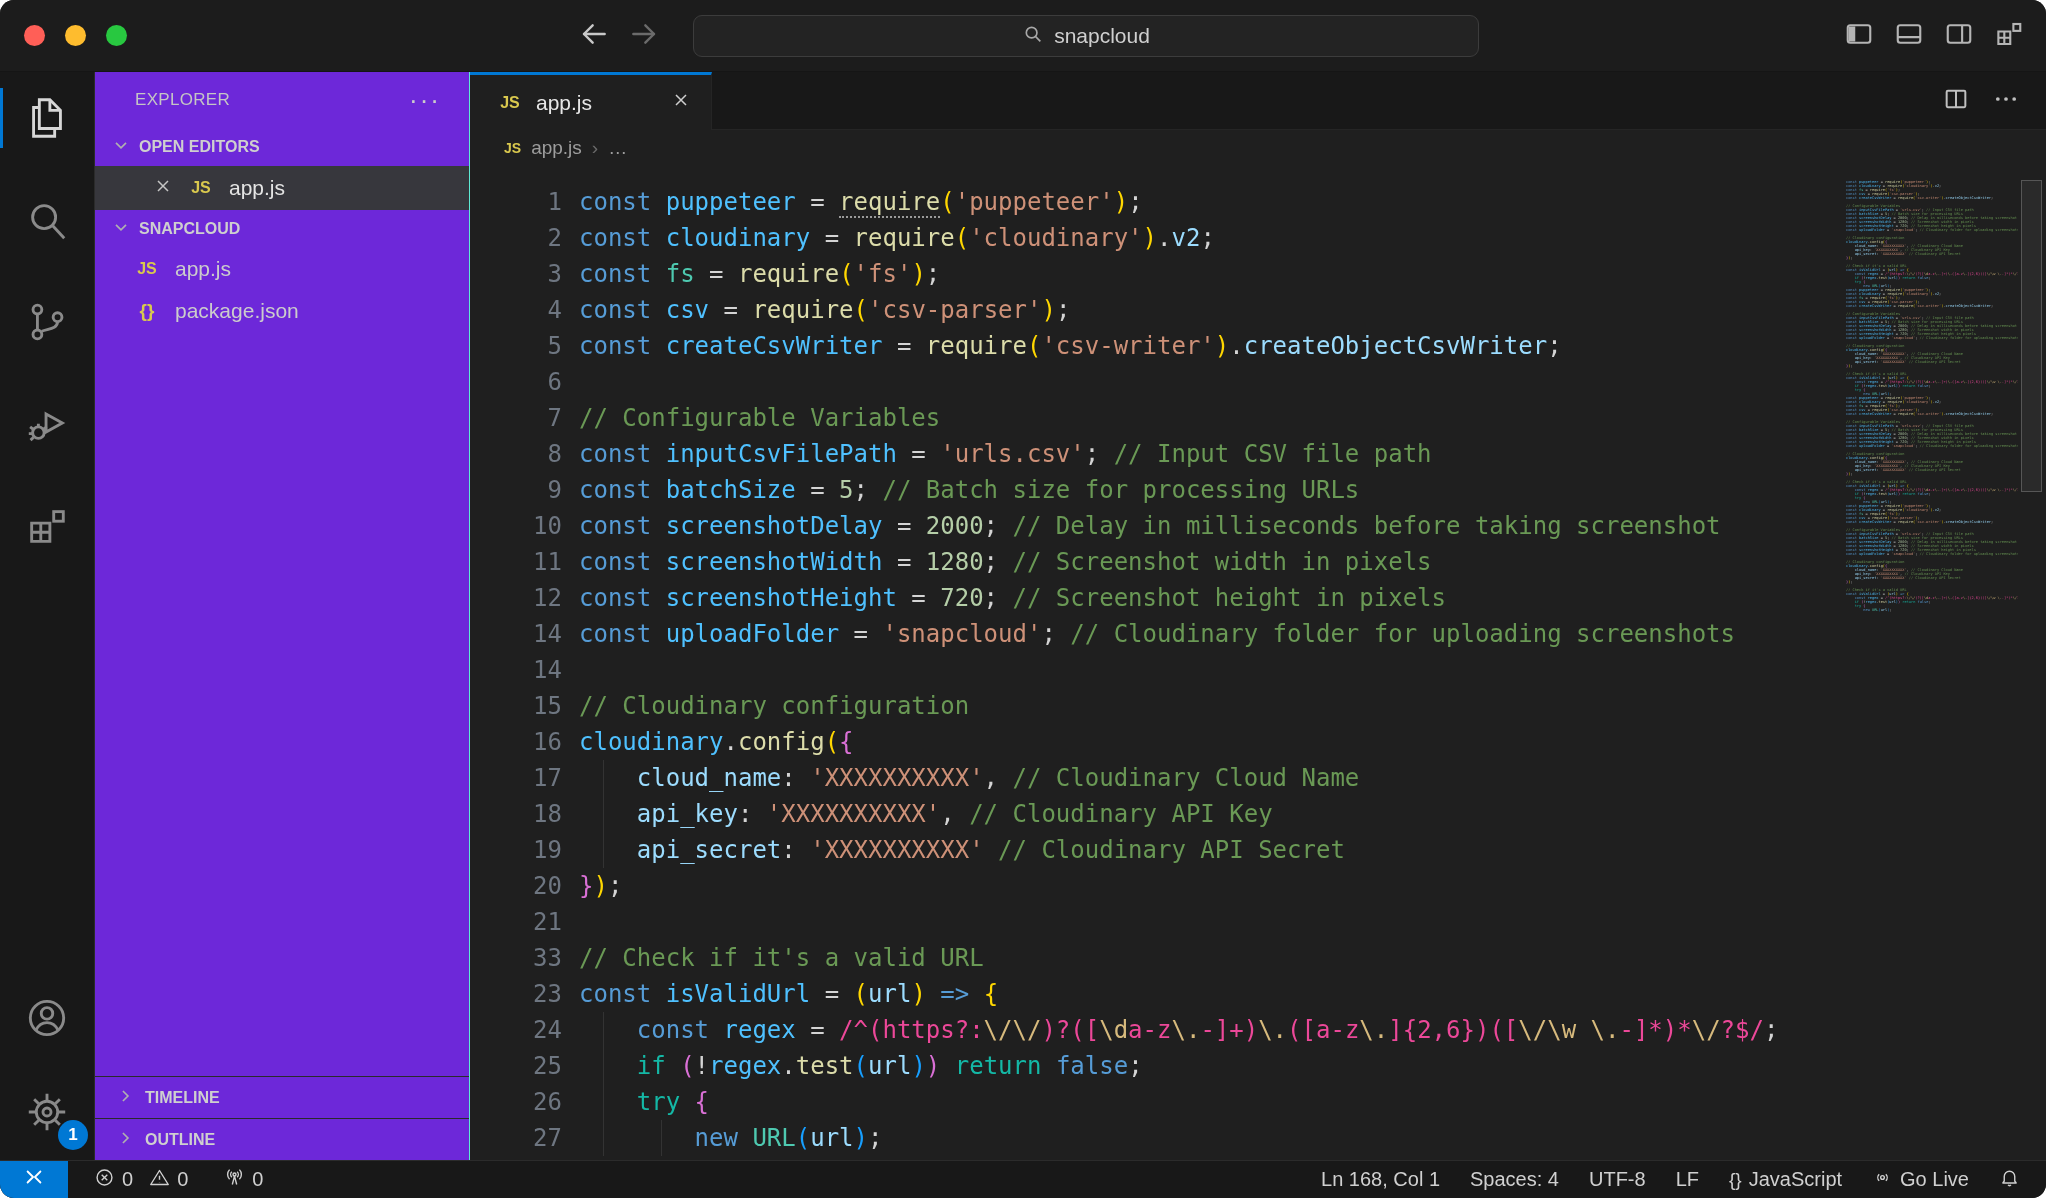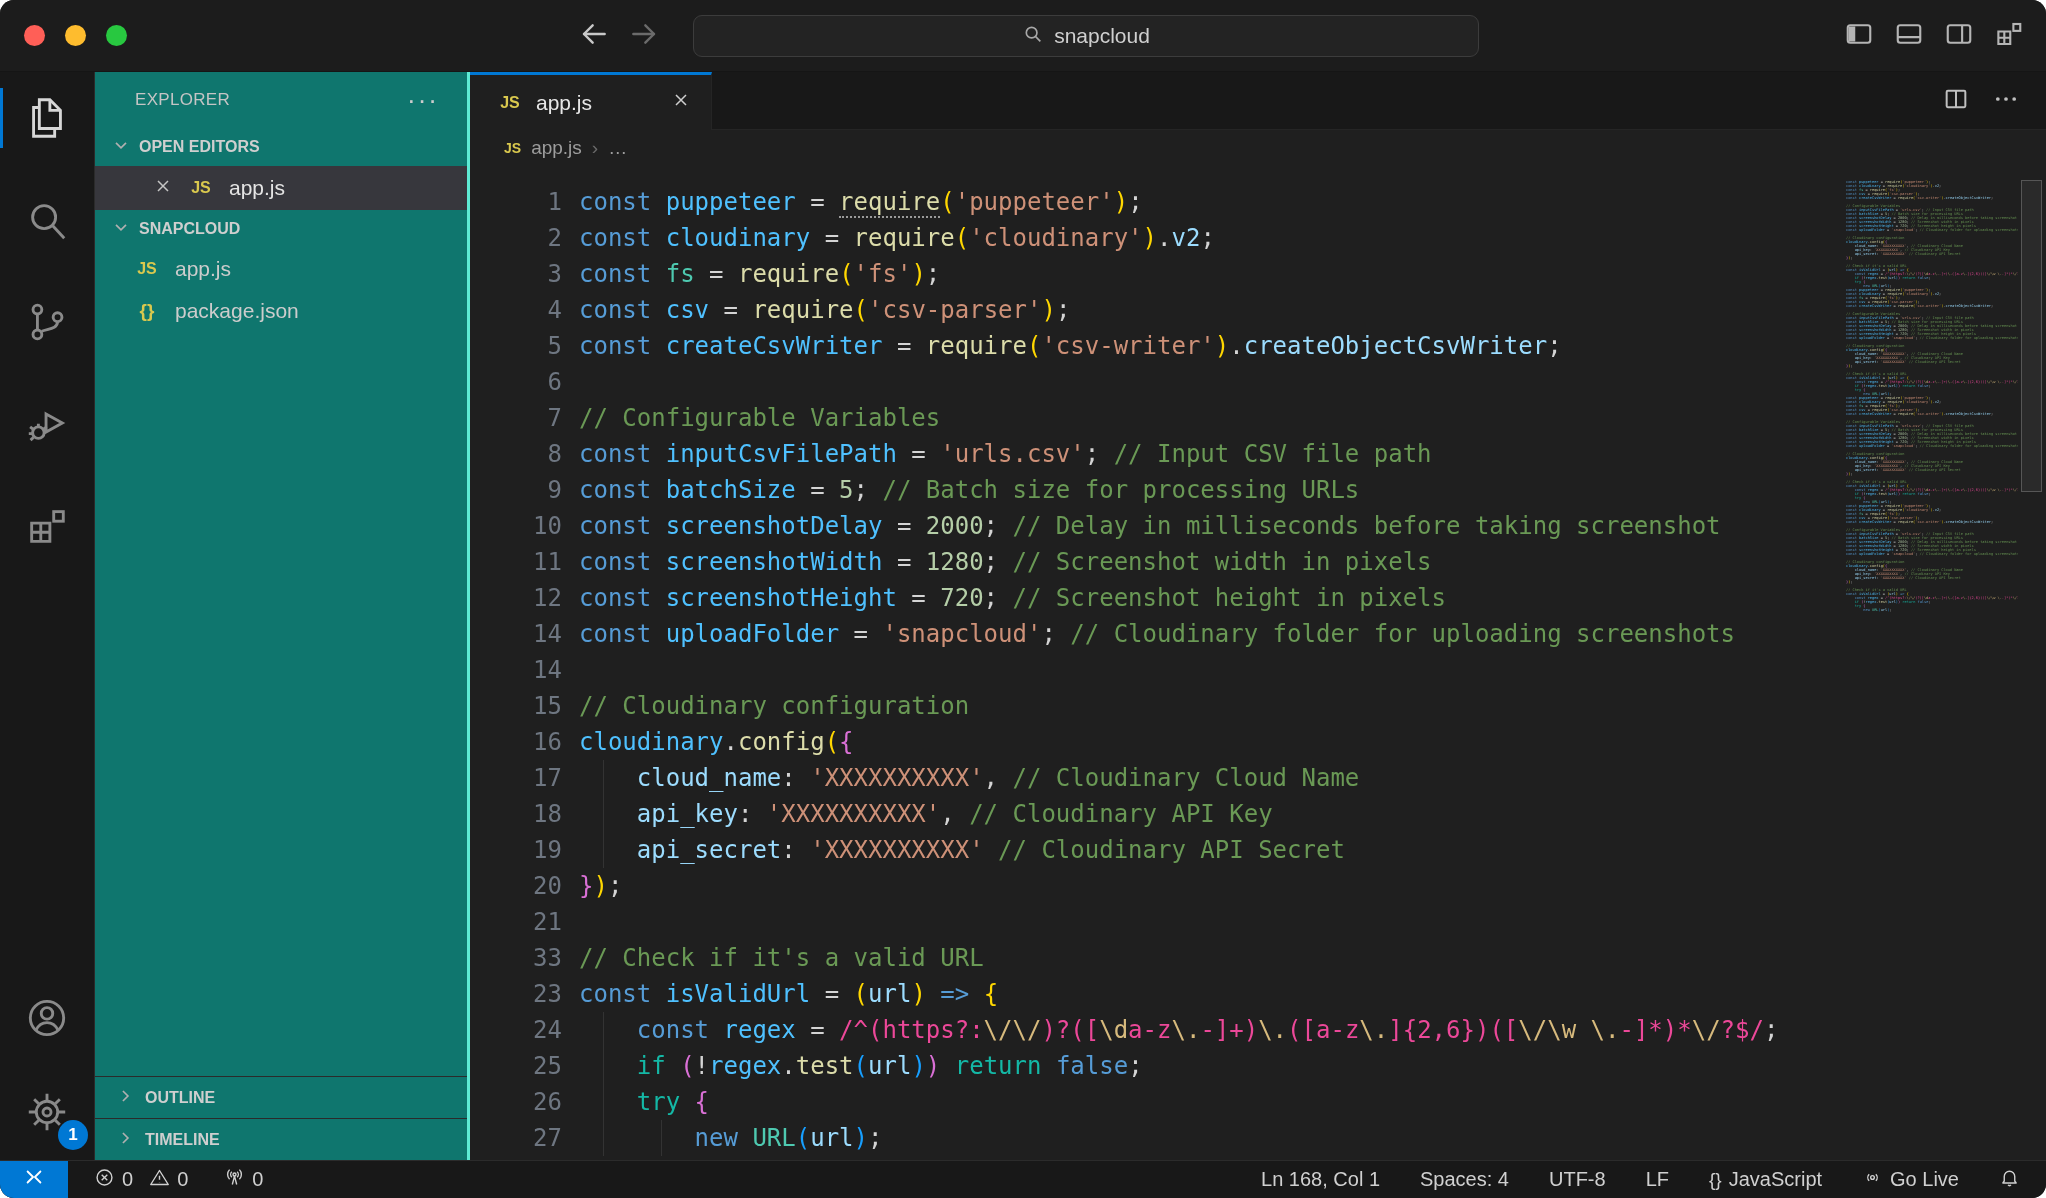--- a/index.html
+++ b/index.html
@@ -23,21 +23,21 @@
 
   .activitybar { width:95px; background:#181818; border-right:1px solid #2b2b2b; display:flex; flex-direction:column; flex:none; }
   .ab-cell { position:relative; height:76px; display:flex; align-items:center; justify-content:center; color:#8a8a8a; }
   .ab-cell svg { width:46px; height:46px; }
   .ab-cell.active { color:#d7d7d7; }
   .ab-cell.active::before { content:""; position:absolute; left:0; top:8px; bottom:8px; width:3px; background:#0078d4; }
   .ab-top { display:flex; flex-direction:column; gap:26px; margin-top:8px; }
   .ab-bottom { margin-top:auto; display:flex; flex-direction:column; gap:18px; margin-bottom:10px; }
   .gear-badge { position:absolute; right:6px; bottom:0px; width:30px; height:30px; border-radius:50%; background:#0078d4; color:#fff; font-size:17px; font-weight:bold; display:flex; align-items:center; justify-content:center; }
 
-  .sidebar { width:375px; background:#0f766e; border-right:3px solid #5eead4; display:flex; flex-direction:column; color:#cccccc; flex:none; }
+  .sidebar { width:375px; background:#6d28d9; border-right:1px solid #5eead4; display:flex; flex-direction:column; color:#cccccc; flex:none; }
   .sb-title { height:56px; display:flex; align-items:center; padding:0 28px 0 40px; font-size:17px; color:#c5c5c5; letter-spacing:0.3px; }
   .sb-title .more { margin-left:auto; font-size:26px; letter-spacing:2px; color:#cccccc; cursor:pointer; line-height:10px; }
   .sb-sec { height:38px; display:flex; align-items:center; gap:8px; padding-left:16px; font-weight:bold; font-size:16px; color:#cfcfcf; }
   .sb-sec svg, .sb-bsec svg { width:20px; height:20px; color:#b0b0b0; flex:none; }
   .oe-item { height:44px; display:flex; align-items:center; gap:14px; padding-left:58px; font-size:21px; color:#e4e4e4; }
   .oe-item.selected { background:#37373d; }
   .oe-item svg.close { width:20px; height:20px; color:#c5c5c5; }
   .file-item { height:42px; display:flex; align-items:center; gap:14px; padding-left:38px; font-size:21px; color:#cccccc; }
   .fico { font-weight:bold; font-size:16px; color:#d9c84e; flex:none; width:28px; text-align:center; }
   .fico.json { font-size:19px; }
@@ -68,21 +68,21 @@
   .vscroll { position:absolute; top:0; right:0; width:28px; bottom:0; }
   .vthumb { position:absolute; top:14px; left:3px; width:21px; height:312px; background:rgba(121,121,121,0.12); border:1px solid rgba(140,140,140,0.45); }
 
   
   .statusbar { height:38px; background:#181818; border-top:1px solid #2b2b2b; display:flex; align-items:center; color:#d0d0d0; font-size:20px; flex:none; }
   .remote { width:68px; height:100%; background:#0078d4; color:#fff; display:flex; align-items:center; justify-content:center; flex:none; }
   .remote svg { width:22px; height:22px; }
   .sb-item { display:flex; align-items:center; gap:7px; }
   .sb-item svg { width:21px; height:21px; }
   .sb-left { display:flex; align-items:center; gap:16px; margin-left:26px; }
-  .sb-right { margin-left:auto; display:flex; align-items:center; gap:40px; padding-right:26px; }
+  .sb-right { margin-left:auto; display:flex; align-items:center; gap:30px; padding-right:26px; }
   .braces { font-size:19px; color:#d0d0d0; }
 </style>
 <style>.tk-kw{color:#569cd6}.tk-ctrl{color:#14b8a6}.tk-var{color:#4fc1ff}.tk-param{color:#9cdcfe}.tk-prop{color:#9cdcfe}.tk-fn{color:#dcdcaa}.tk-fnu{color:#dcdcaa}.tk-str{color:#ce9178}.tk-num{color:#b5cea8}.tk-com{color:#6a9955}.tk-cls{color:#4ec9b0}.tk-pun{color:#d4d4d4}.tk-b1{color:#ffd700}.tk-b2{color:#da70d6}.tk-b3{color:#179fff}.tk-re{color:#ec4899}.tk-ree{color:#d7ba7d}</style></head>
 <body>
 
 <div class="window">
 
   <div class="titlebar">
     <div class="lights">
       <span class="light l-red"></span>
@@ -235,27 +235,27 @@
           <div class="file-item">
             <span class="fico json">{}</span>
             <span>package.json</span>
           </div>
         </div>
       <div class="sb-bottom">
         <div class="sb-bsec">
           <span><svg viewBox="0 0 24 24" fill="none" stroke="currentColor" stroke-width="2">
                 <path d="M9.5 6l6 6-6 6"></path>
               </svg></span>
-          <span>OUTLINE</span>
+          <span>TIMELINE</span>
         </div>
         <div class="sb-bsec">
           <span><svg viewBox="0 0 24 24" fill="none" stroke="currentColor" stroke-width="2">
                 <path d="M9.5 6l6 6-6 6"></path>
               </svg></span>
-          <span>TIMELINE</span>
+          <span>OUTLINE</span>
         </div>
       </div>
     </div>
 
     <div class="editor">
       <div class="tabs">
         <div class="tab">
           <span class="fico js">JS</span>
           <span>app.js</span>
           <span style="margin-left:auto"><svg class="close" viewBox="0 0 24 24" fill="none" stroke="currentColor" stroke-width="1.8">

